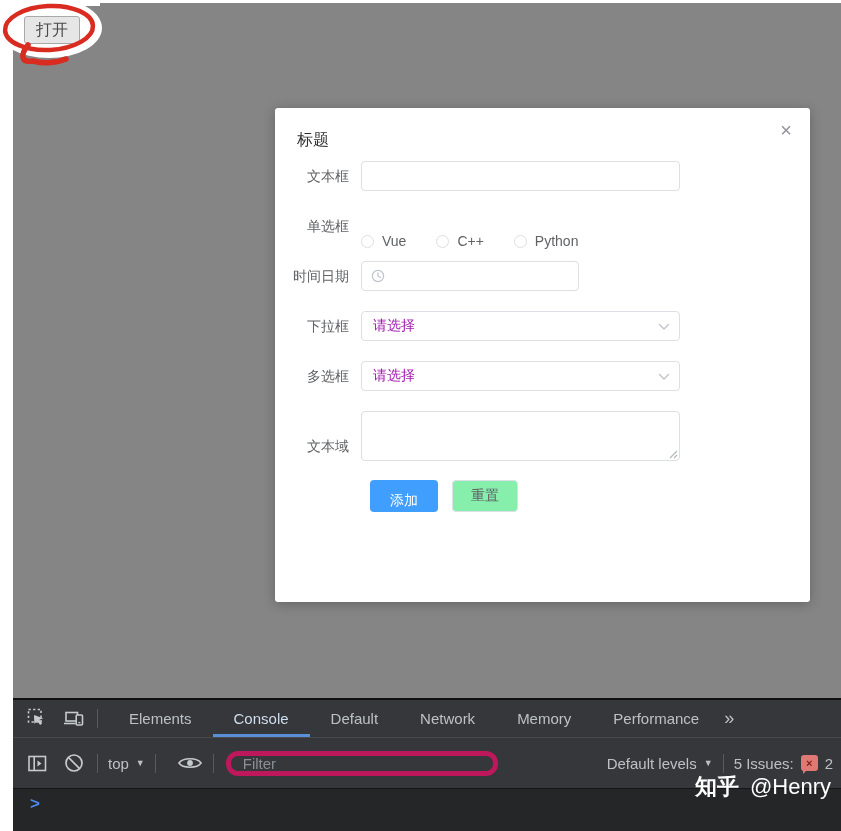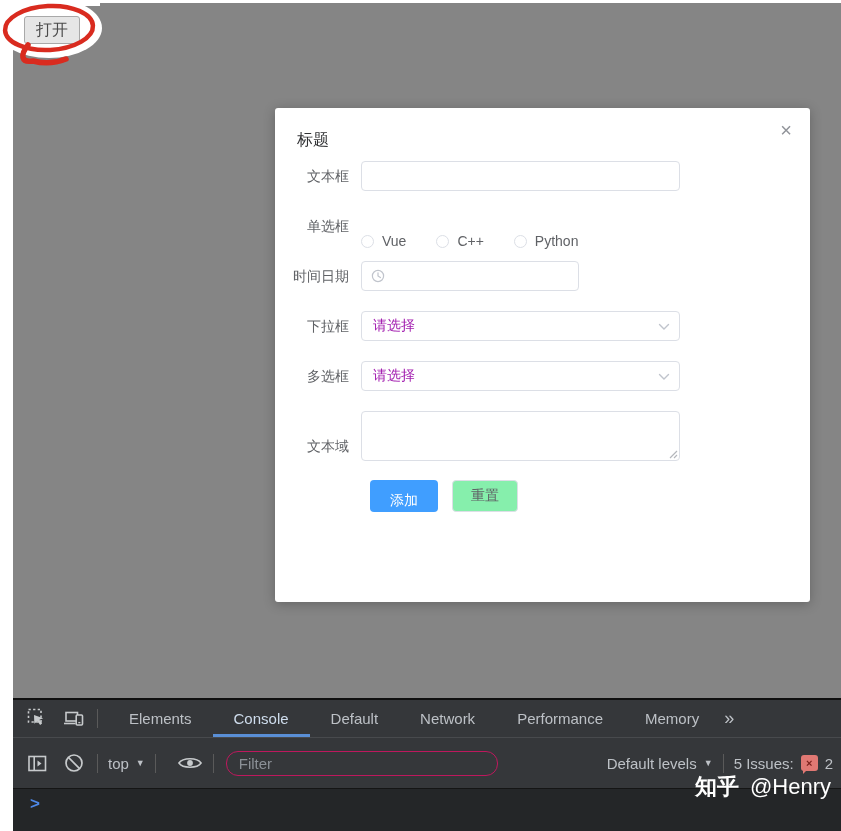--- a/index.html
+++ b/index.html
@@ -54,21 +54,21 @@
     display:flex; flex-direction:column; background:#35373a; border-top:2px solid #101010; }
   .dt-tabs { height:37px; flex:none; display:flex; align-items:center; color:#bdc1c6; font-size:15px; }
   .dt-iconbtn { display:flex; align-items:center; justify-content:center; width:26px; height:26px; margin-left:11px; cursor:pointer; flex:none; }
   .dt-sep { width:1px; height:19px; background:#5a5a5a; margin:0 10px; flex:none; }
   .dt-tab { height:37px; display:flex; align-items:center; padding:0 21px; cursor:pointer; white-space:nowrap; }
   .dt-tab.active { color:#cfdded; box-shadow:inset 0 -3px 0 #5a8fd6; }
   .dt-more { font-size:18px; color:#bdc1c6; margin-left:4px; cursor:pointer; }
   .dt-toolbar { height:51px; flex:none; display:flex; align-items:center; border-top:1px solid #484a4d; color:#bdc1c6; font-size:15px; }
   .ctx-select { display:flex; align-items:center; cursor:pointer; }
   .caret { font-size:9px; margin-left:7px; color:#bdc1c6; }
-  .filter-input { width:272px; height:25px; margin-left:2px; background:transparent; border:1px solid #be185d; border-radius:12px;
+  .filter-input { width:272px; height:25px; margin-left:2px; background:transparent; border:5px solid #be185d; border-radius:12px;
     color:#cdd1d5; padding:0 12px; font-size:15px; font-family:inherit; outline:none; }
   .filter-input::placeholder { color:#8b9096; }
   .dt-right { margin-left:auto; display:flex; align-items:center; margin-right:8px; }
   .issues-badge { position:relative; width:17px; height:16px; border-radius:3px; background:#e07873; color:#7b211d; font-size:11px; font-weight:bold;
     display:flex; align-items:center; justify-content:center; margin:0 7px; line-height:1; }
   .issues-badge::after { content:""; position:absolute; left:2px; bottom:-3px; border-left:4px solid #e07873; border-bottom:4px solid transparent; }
   .dt-console { flex:1; background:#242628; border-top:1px solid #151515; position:relative; cursor:text; }
   .prompt { position:absolute; left:17px; top:5px; color:#4e88e8; font-size:17px; font-weight:bold; }
 
   
@@ -199,22 +199,22 @@
         <line x1="1" y1="15.5" x2="12.5" y2="15.5" stroke="#c7cacc" stroke-width="1.6"></line>
         <rect x="13.2" y="7" width="6.3" height="10" rx="1" fill="#35373a" stroke="#c7cacc" stroke-width="1.6"></rect>
         <line x1="15.3" y1="14.6" x2="17.4" y2="14.6" stroke="#c7cacc" stroke-width="1.3"></line>
       </svg>
     </span>
     <span class="dt-sep"></span>
     <span class="dt-tab">Elements</span>
     <span class="dt-tab active">Console</span>
     <span class="dt-tab">Default</span>
     <span class="dt-tab">Network</span>
+    <span class="dt-tab">Memory</span>
     <span class="dt-tab">Performance</span>
-    <span class="dt-tab">Memory</span>
     <span class="dt-more">»</span>
   </div>
 
   <div class="dt-toolbar">
     <span class="dt-iconbtn">
       <svg width="21" height="19" viewBox="0 0 21 19">
         <rect x="2" y="2.5" width="16.5" height="14" fill="none" stroke="#c7cacc" stroke-width="1.6"></rect>
         <line x1="7.2" y1="2.5" x2="7.2" y2="16.5" stroke="#c7cacc" stroke-width="1.6"></line>
         <path d="M10.5,6.5 L14.5,9.5 L10.5,12.5 Z" fill="#c7cacc"></path>
       </svg>

